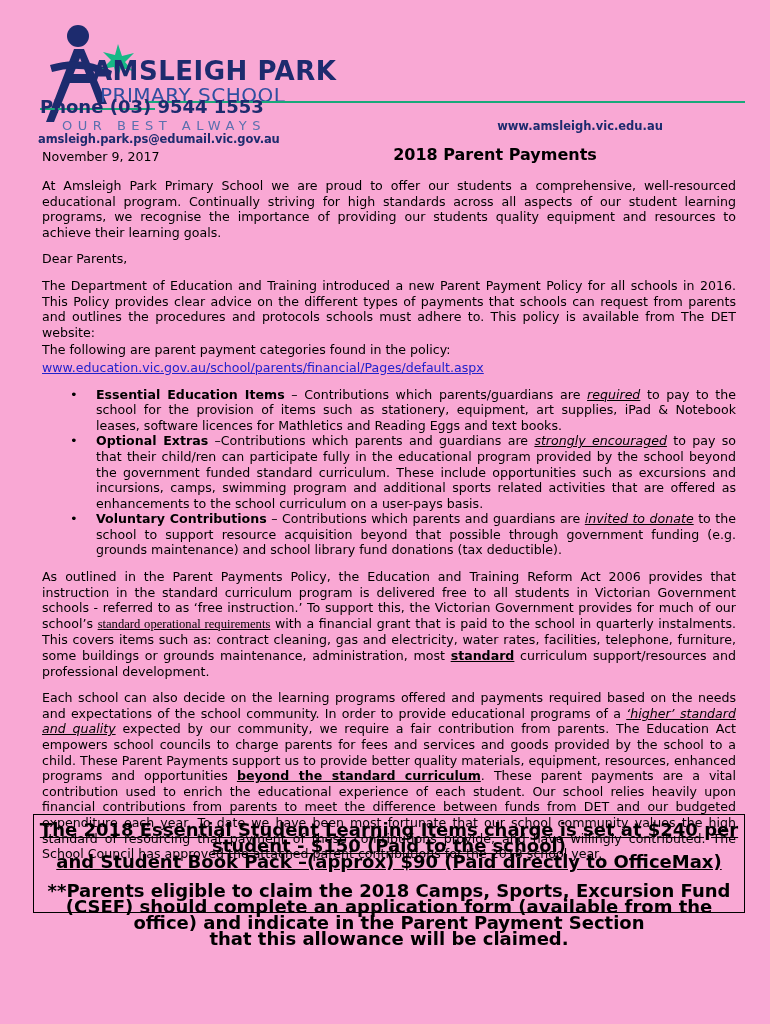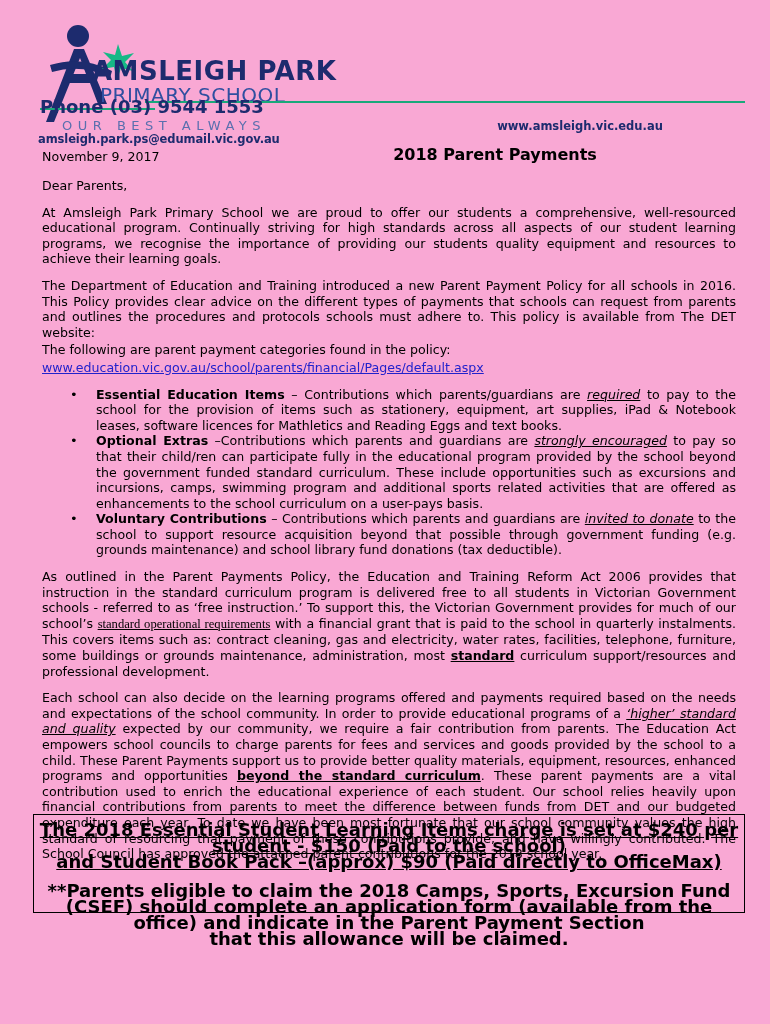--- a/index.html
+++ b/index.html
@@ -229,23 +229,23 @@
     <div class="phone-line">Phone (03) 9544 1553</div>
     <div class="green-rule-short"></div>
     <div class="email-line">amsleigh.park.ps@edumail.vic.gov.au</div>
     <div class="web-line">www.amsleigh.vic.edu.au</div>
     <div class="date-line">November 9, 2017</div>
     <div class="doc-title">2018 Parent Payments</div>
   </div>
 
   <div class="body-wrap">
 
+    <p class="para">At Amsleigh Park Primary School we are proud to offer our students a comprehensive, well-resourced educational program. Continually striving for high standards across all aspects of our student learning programs, we recognise the importance of providing our students quality equipment and resources to achieve their learning goals.</p>
+
     <p class="para salutation">Dear Parents,</p>
-
-    <p class="para">At Amsleigh Park Primary School we are proud to offer our students a comprehensive, well-resourced educational program. Continually striving for high standards across all aspects of our student learning programs, we recognise the importance of providing our students quality equipment and resources to achieve their learning goals.</p>
 
     <p class="para tight">The Department of Education and Training introduced a new Parent Payment Policy for all schools in 2016. This Policy provides clear advice on the different types of payments that schools can request from parents and outlines the procedures and protocols schools must adhere to. This policy is available from The DET website:</p>
 
     <p class="para tight">The following are parent payment categories found in the policy:</p>
 
     <p class="para"><a class="link" href="#">www.education.vic.gov.au/school/parents/financial/Pages/default.aspx</a></p>
 
     <ul class="cat-list">
       <li>
         <span class="b">Essential Education Items</span><span> – </span><span>Contributions which parents/guardians are </span><span class="iu">required</span><span> to pay to the school for the provision of items such as stationery, equipment, art supplies, iPad &amp; Notebook leases, software licences for Mathletics and Reading Eggs and text books.</span>

